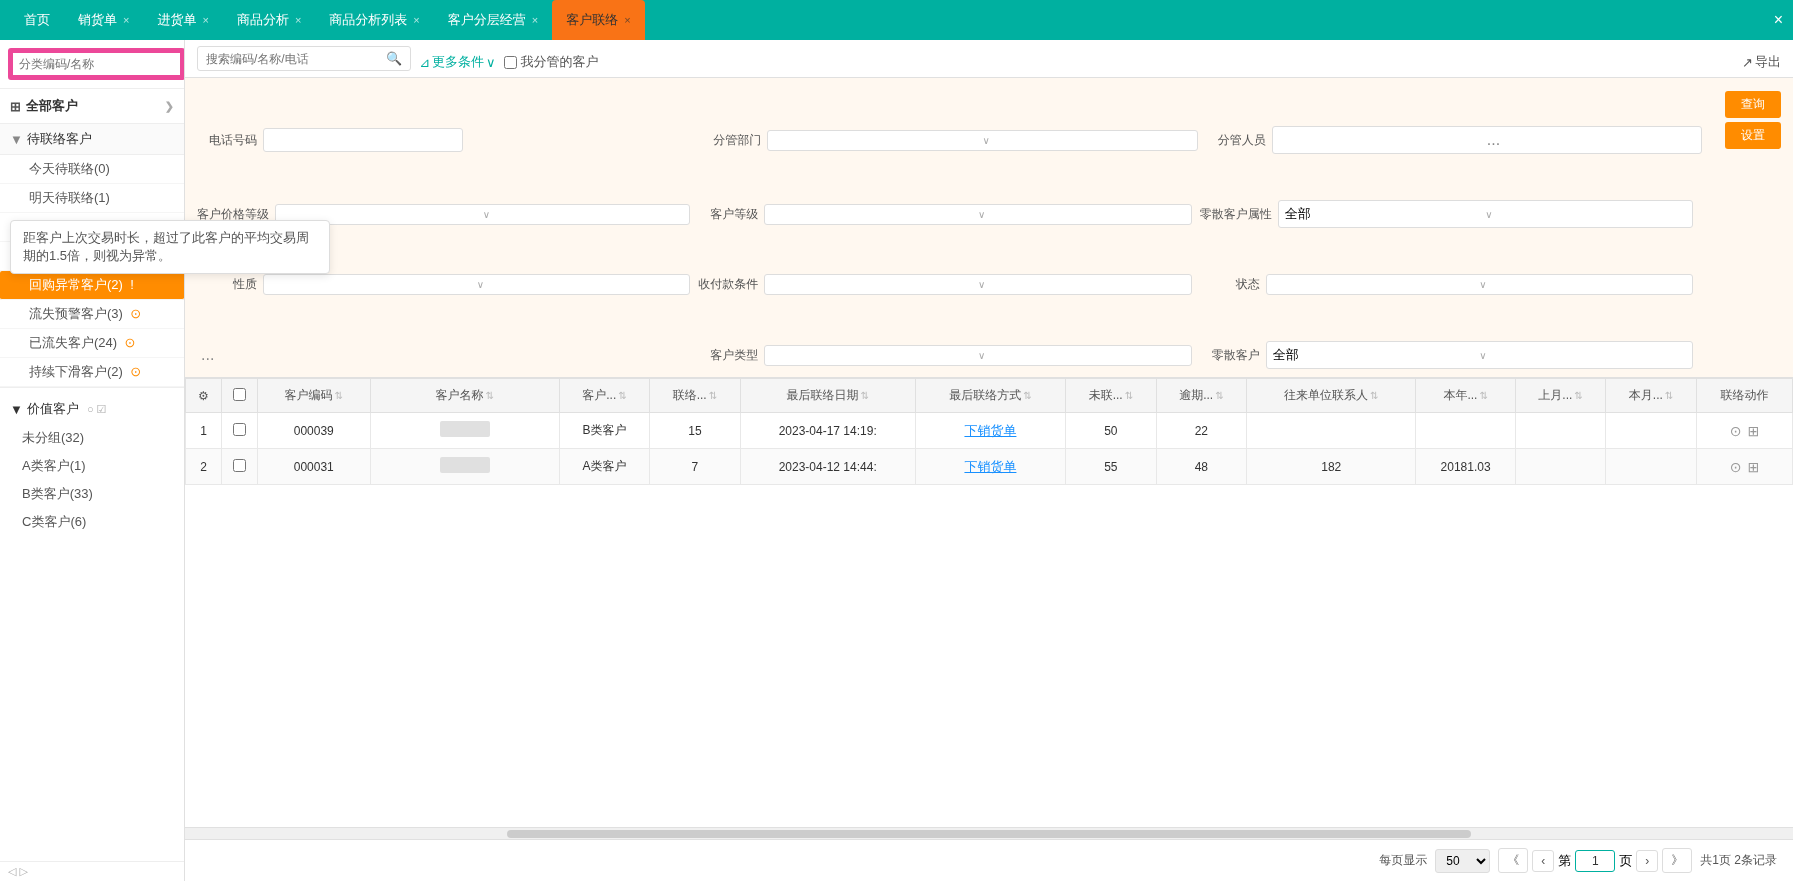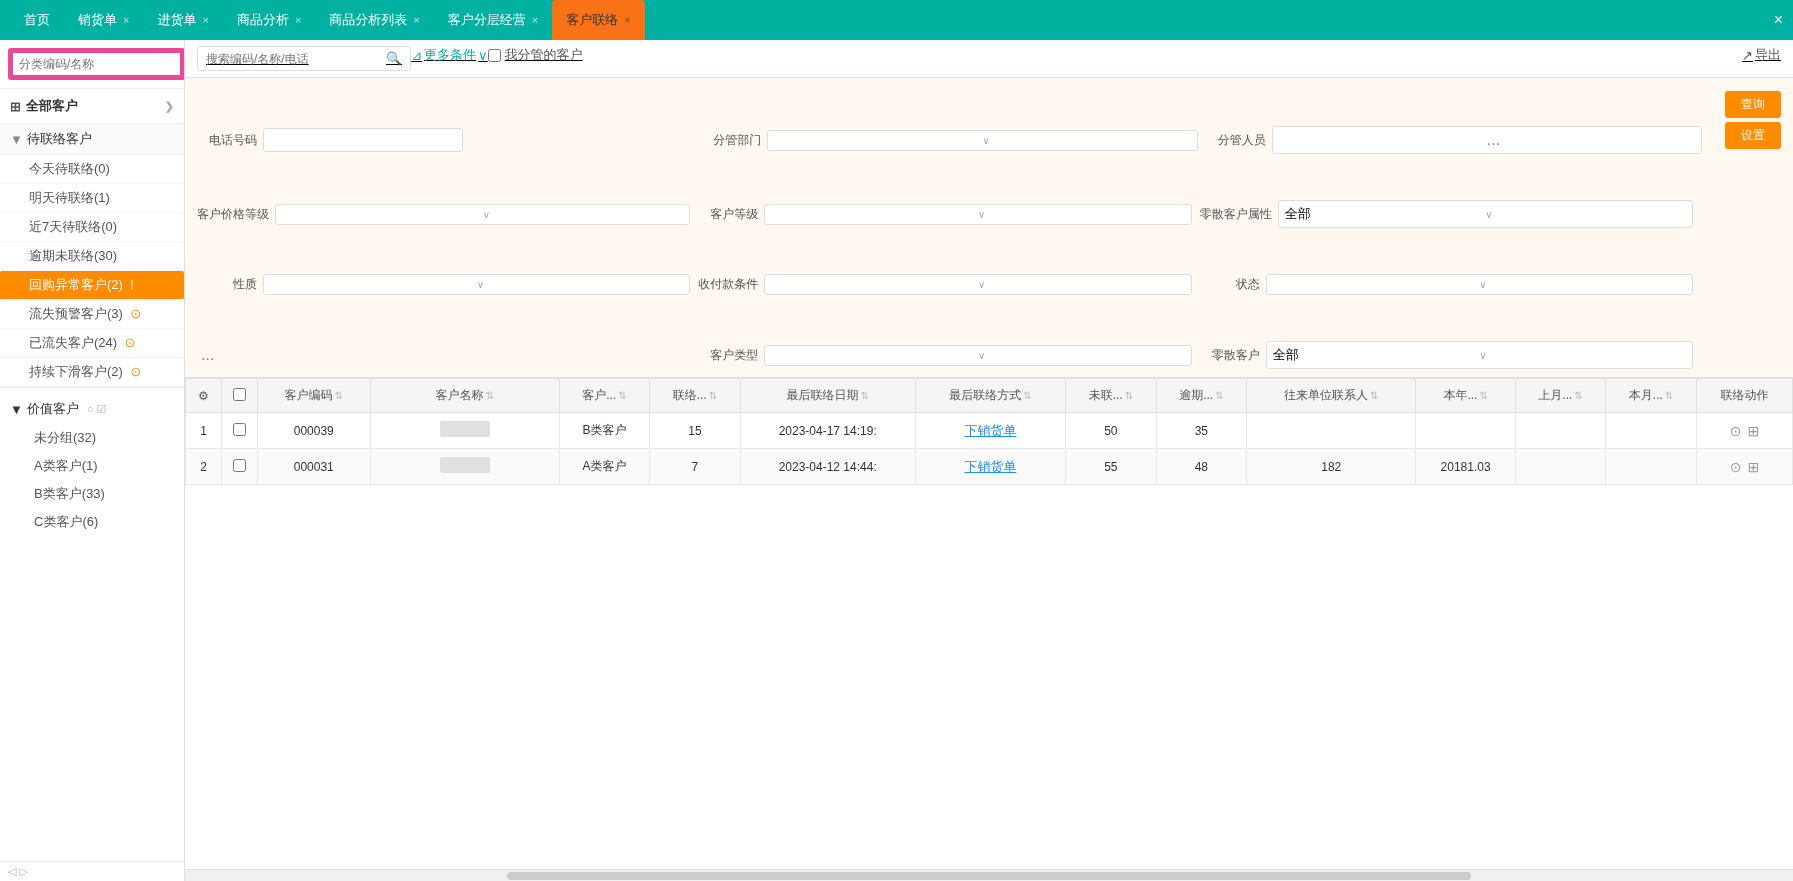--- a/index.html
+++ b/index.html
@@ -66,32 +66,32 @@
     .sidebar-item.active-orange { background: #ff8c00 !important; color: white !important; border-radius: 2px; }
 
     .sidebar-bottom-section {
       border-top: 1px solid #eee; padding: 6px 0;
     }
     .sidebar-bottom-header {
       display: flex; align-items: center; padding: 6px 10px; color: #333;
       font-size: 12px; cursor: pointer;
     }
     .sidebar-sub-item {
-      padding: 5px 10px 5px 34px; font-size: 12px; color: #555; cursor: pointer;
+      padding: 5px 10px 5px 22px; font-size: 12px; color: #555; cursor: pointer;
     }
 
     
     .content-area {
       flex: 1; display: flex; flex-direction: column; overflow: hidden;
     }
 
     
     .filter-bar {
       background: white; padding: 6px 12px; border-bottom: 1px solid #e0e0e0;
-      display: flex; align-items: flex-start; flex-wrap: wrap; text-decoration: underline;
+      display: flex; align-items: flex-end; gap: 8px; flex-wrap: wrap;
     }
     .filter-bar .search-box {
       display: flex; align-items: center; border: 1px solid #ddd; border-radius: 3px;
       padding: 4px 8px; background: white; min-width: 200px;
     }
     .filter-bar .search-box input {
       border: none; outline: none; font-size: 12px; flex: 1;
     }
     .filter-bar .more-cond {
       color: #00b0a0; cursor: pointer; font-size: 12px; display: flex; align-items: center; gap: 2px;
@@ -432,20 +432,23 @@
           <label>零散客户</label>
           <div class="field-select">
             <span>全部</span>
             <span class="arrow">∨</span>
           </div>
         </div>
         <div style="width:80px;"></div>
       </div>
     </div>
 
+    <div class="tooltip-box">
+      <span>距客户上次交易时长，超过了此客户的平均交易周期的1.5倍，则视为异常。</span>
+    </div>
 
     <div class="table-wrapper">
       <table>
         <thead>
           <tr>
             <th style="width:36px;">⚙</th>
             <th style="width:36px;"><input type="checkbox" style=""></th>
             <th>客户编码<span class="sort-icon">⇅</span></th>
             <th style="min-width:120px;">客户名称<span class="sort-icon">⇅</span></th>
             <th>客户...<span class="sort-icon">⇅</span></th>
@@ -467,21 +470,21 @@
       <td><input type="checkbox" style=""></td>
       <td>000039</td>
       <td style="min-width:80px;">
         <span style="display:inline-block;width:50px;height:16px;background:#e0e0e0;border-radius:2px;"></span>
       </td>
       <td>B类客户</td>
       <td>15</td>
       <td>2023-04-17 14:19:</td>
       <td><span class="link-text">下销货单</span></td>
       <td>50</td>
-      <td>35</td>
+      <td>22</td>
       <td></td>
       <td></td>
       <td></td>
       <td></td>
       <td>
         <div class="action-icons">
           <span class="action-icon">⊙</span>
           <span class="action-icon">⊞</span>
         </div>
       </td>
@@ -511,15 +514,33 @@
       </td>
     </tr>
           </tbody>
       </table>
     </div>
 
     <div class="h-scroll">
       <div class="h-scroll-thumb"></div>
     </div>
 
+    <div class="table-footer">
+      <span class="pagination-label">每页显示</span>
+      <select class="page-size-select">
+        <option>50</option>
+        <option>100</option>
+        <option>200</option>
+      </select>
+      <div class="page-nav">
+        <button>《</button>
+        <button>‹</button>
+        <span>第</span>
+        <input class="current-page" type="text" value="1" style="">
+        <span>页</span>
+        <button>›</button>
+        <button>》</button>
+      </div>
+      <span class="total-info">共1页 2条记录</span>
+    </div>
 
   </div>
 </div>
 
 </body></html>

